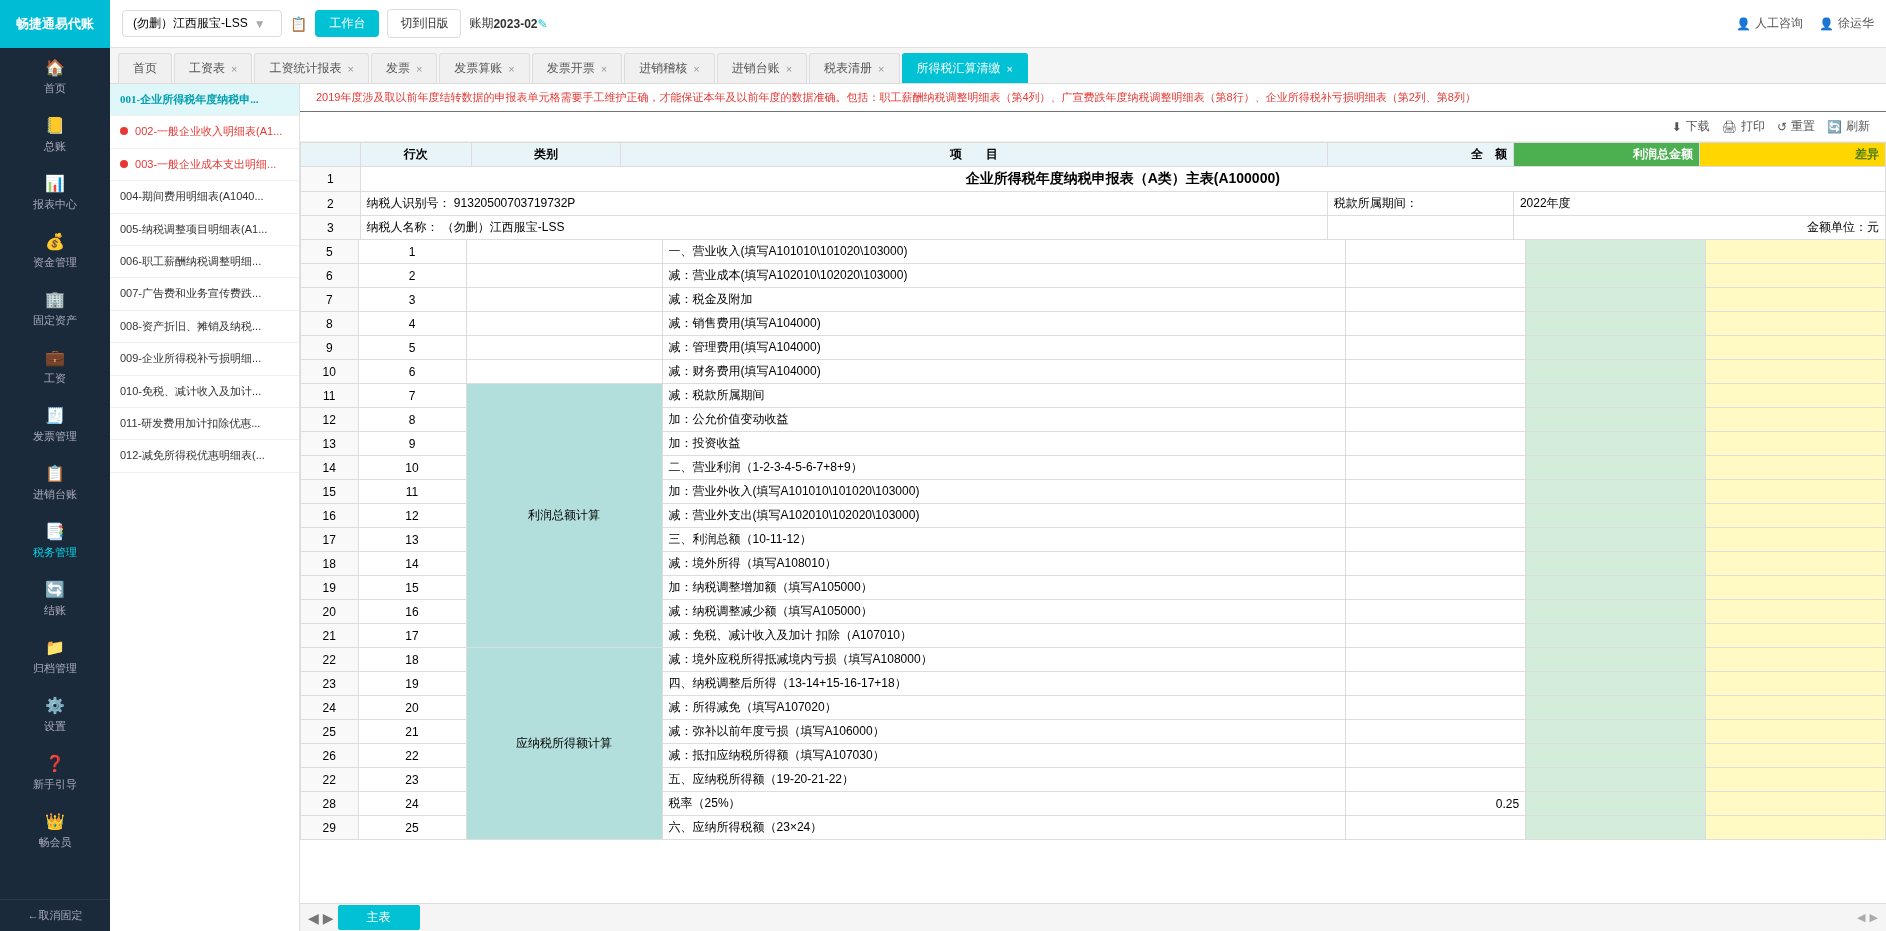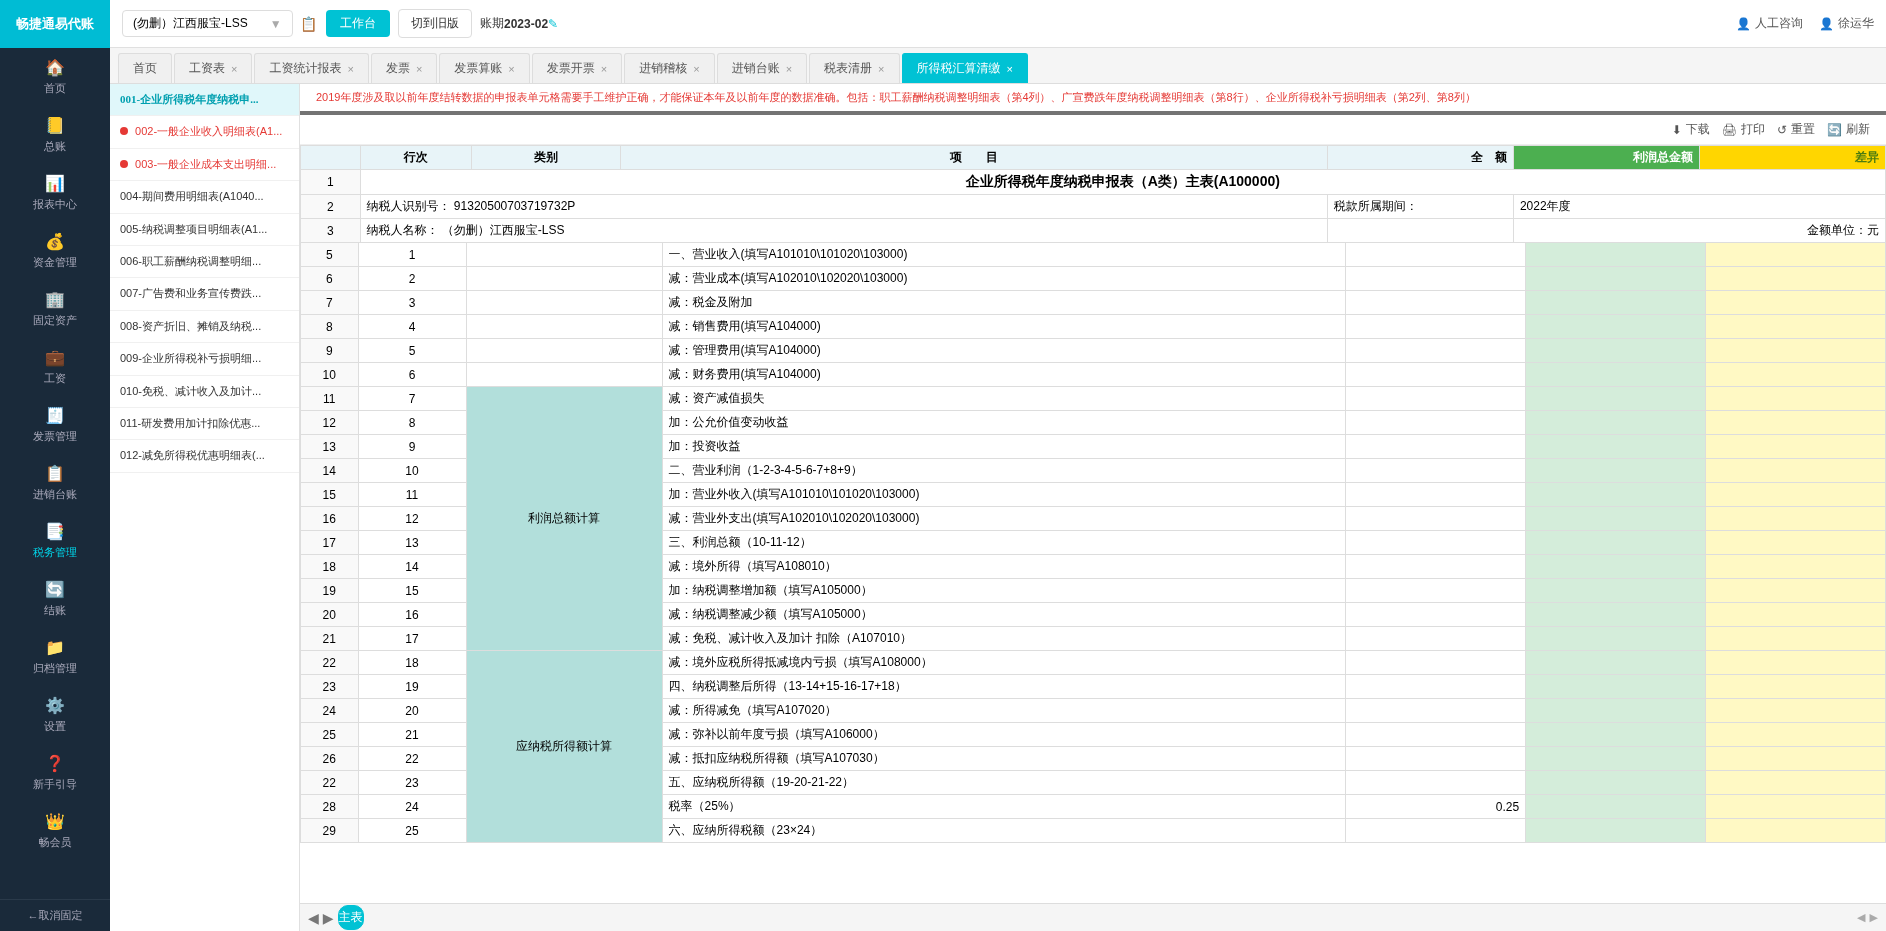--- a/index.html
+++ b/index.html
@@ -11,21 +11,21 @@
     .sidebar-item { display: flex; flex-direction: column; align-items: center; justify-content: center; padding: 10px 4px; color: #aab; cursor: pointer; font-size: 11px; gap: 4px; }
     .sidebar-item:hover, .sidebar-item.active { color: #00d4e8; }
     .sidebar-item .icon { font-size: 16px; }
     .sidebar-bottom { margin-top: auto; border-top: 1px solid #2a3a4a; padding: 8px 4px; display: flex; align-items: center; justify-content: center; color: #aab; font-size: 11px; cursor: pointer; }
 
     
     .main { flex: 1; display: flex; flex-direction: column; height: 100%; overflow: hidden; }
 
     
     .topbar { height: 48px; background: #fff; display: flex; align-items: center; padding: 0 12px; border-bottom: 1px solid #e0e0e0; gap: 8px; }
-    .topbar-company { background: #fff; border: 1px solid #ddd; border-radius: 4px; padding: 4px 10px; font-size: 12px; display: flex; align-items: center; gap: 22px; cursor: pointer; min-width: 160px; }
+    .topbar-company { background: #fff; border: 1px solid #ddd; border-radius: 4px; padding: 4px 10px; font-size: 12px; display: flex; align-items: center; gap: 6px; cursor: pointer; min-width: 160px; }
     .topbar-icon { color: #888; font-size: 14px; cursor: pointer; }
     .topbar-btn { background: #00c2d4; color: white; border: none; border-radius: 4px; padding: 5px 14px; font-size: 12px; cursor: pointer; }
     .topbar-btn2 { background: #fff; color: #333; border: 1px solid #ddd; border-radius: 4px; padding: 5px 12px; font-size: 12px; cursor: pointer; }
     .topbar-period { font-size: 12px; color: #333; display: flex; align-items: center; }
     .topbar-right { margin-left: auto; display: flex; align-items: center; gap: 16px; color: #555; font-size: 12px; }
     .topbar-right span { cursor: pointer; display: flex; align-items: center; gap: 4px; }
 
     
     .tabs { height: 36px; background: #f5f5f5; display: flex; align-items: flex-end; padding: 0 8px; border-bottom: 1px solid #ddd; overflow-x: auto; }
     .tab { padding: 6px 14px; font-size: 12px; cursor: pointer; border: 1px solid #ddd; border-bottom: none; margin-right: 2px; background: #f0f0f0; color: #555; border-radius: 3px 3px 0 0; white-space: nowrap; display: flex; align-items: center; gap: 6px; }
@@ -42,21 +42,21 @@
     .left-panel-item { padding: 8px 10px; font-size: 11px; color: #333; cursor: pointer; border-bottom: 1px solid #f0f0f0; line-height: 1.4; }
     .left-panel-item.active { background: #e0f7fa; color: #00a0b0; font-weight: bold; font-family: Liberation Serif, serif; }
     .left-panel-item.error { color: #e53935; }
     .left-panel-item .dot { display: inline-block; width: 8px; height: 8px; border-radius: 50%; margin-right: 4px; }
     .dot-red { background: #e53935; }
 
     
     .right-area { flex: 1; display: flex; flex-direction: column; overflow: hidden; background: #f5f5f5; }
 
     
-    .alert-bar { background: #fff; padding: 6px 16px; font-size: 11px; color: #e53935; border-bottom: 4px solid #737373; }
+    .alert-bar { background: #fff; padding: 6px 16px; font-size: 11px; color: #e53935; border-bottom: 1px solid #737373; }
 
     
     .toolbar { display: flex; align-items: center; justify-content: flex-end; padding: 6px 16px; background: #fff; border-bottom: 1px solid #eee; gap: 12px; }
     .toolbar-btn { display: flex; align-items: center; gap: 4px; font-size: 12px; color: #555; cursor: pointer; }
 
     
     .table-area { flex: 1; overflow: auto; padding: 0; background: #fff; }
 
     
     .tax-table { width: 100%; border-collapse: collapse; font-size: 12px; }
@@ -73,21 +73,21 @@
     .tax-table .header-chay { background: #ffd600; color: #4d7c0f; }
     .tax-table .header-main { background: #e8f4f8; }
 
     
     .right-timeline { width: 32px; background: #f0f0f0; display: flex; flex-direction: column; align-items: center; padding: 4px 0; border-left: 1px solid #ddd; font-size: 10px; color: #555; gap: 2px; overflow: hidden; }
     .timeline-item { writing-mode: horizontal-tb; padding: 4px 2px; cursor: pointer; border-radius: 3px; font-size: 10px; color: #777; }
     .timeline-item.active { background: #00c2d4; color: white; border-radius: 3px; padding: 4px 6px; }
 
     
     .bottom-tabs { height: 28px; background: #f5f5f5; border-top: 1px solid #ddd; display: flex; align-items: center; padding: 0 8px; gap: 4px; }
-    .bottom-tab { padding: 3px 0; font-size: 12px; border: 1px solid #ddd; background: #fff; cursor: pointer; border-radius: 10px; }
+    .bottom-tab { padding: 3px 28px; font-size: 12px; border: 1px solid #ddd; background: #fff; cursor: pointer; border-radius: 2px; }
     .bottom-tab.active { background: #00c2d4; color: white; border-color: #00c2d4; }
     .nav-arrow { cursor: pointer; color: #777; font-size: 14px; }
   </style>
 </head>
 <body>
 
 <div class="sidebar">
   <div class="sidebar-logo">畅捷通易代账</div>
   <div class="sidebar-item">
     <span class="icon">🏠</span>
@@ -372,21 +372,21 @@
                   <td class="col-leibie"></td>
                   <td class="col-xiangmu">减：财务费用(填写A104000)</td>
                   <td class="col-quane" style="text-align: right;"></td>
                   <td class="col-lrze"></td>
                   <td class="col-chay"></td>
                 </tr>
                 <tr>
                   <td class="col-rownum">11</td>
                   <td class="col-xingci" style="text-align: center;">7</td>
                   <td class="col-leibie" rowspan="11" style="text-align: center; vertical-align: middle; background: rgb(178, 223, 219);">利润总额计算</td>
-                  <td class="col-xiangmu">减：资产减值损失</td>
+                  <td class="col-xiangmu">减：税款所属期间</td>
                   <td class="col-quane" style="text-align: right;"></td>
                   <td class="col-lrze"></td>
                   <td class="col-chay"></td>
                 </tr>
                 <tr>
                   <td class="col-rownum">12</td>
                   <td class="col-xingci" style="text-align: center;">8</td>
                   <td class="col-xiangmu">加：公允价值变动收益</td>
                   <td class="col-quane" style="text-align: right;"></td>
                   <td class="col-lrze"></td>

